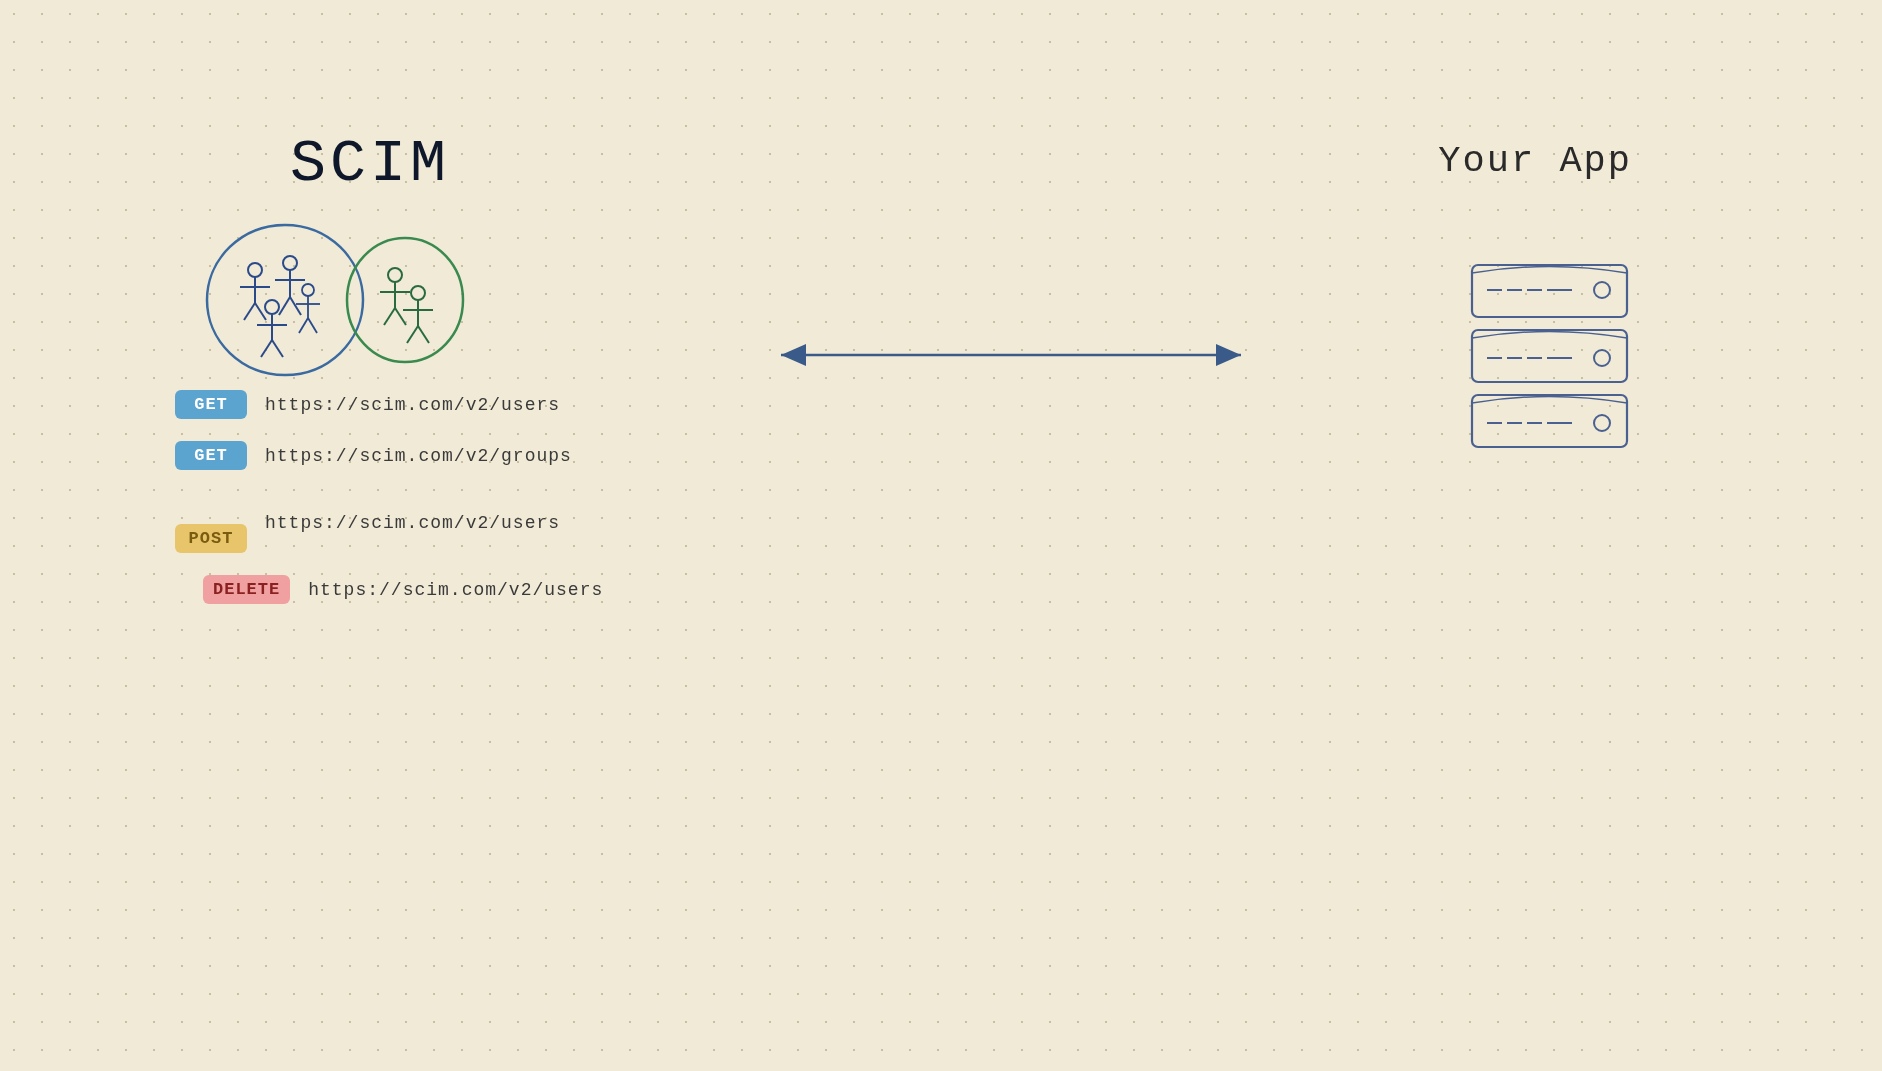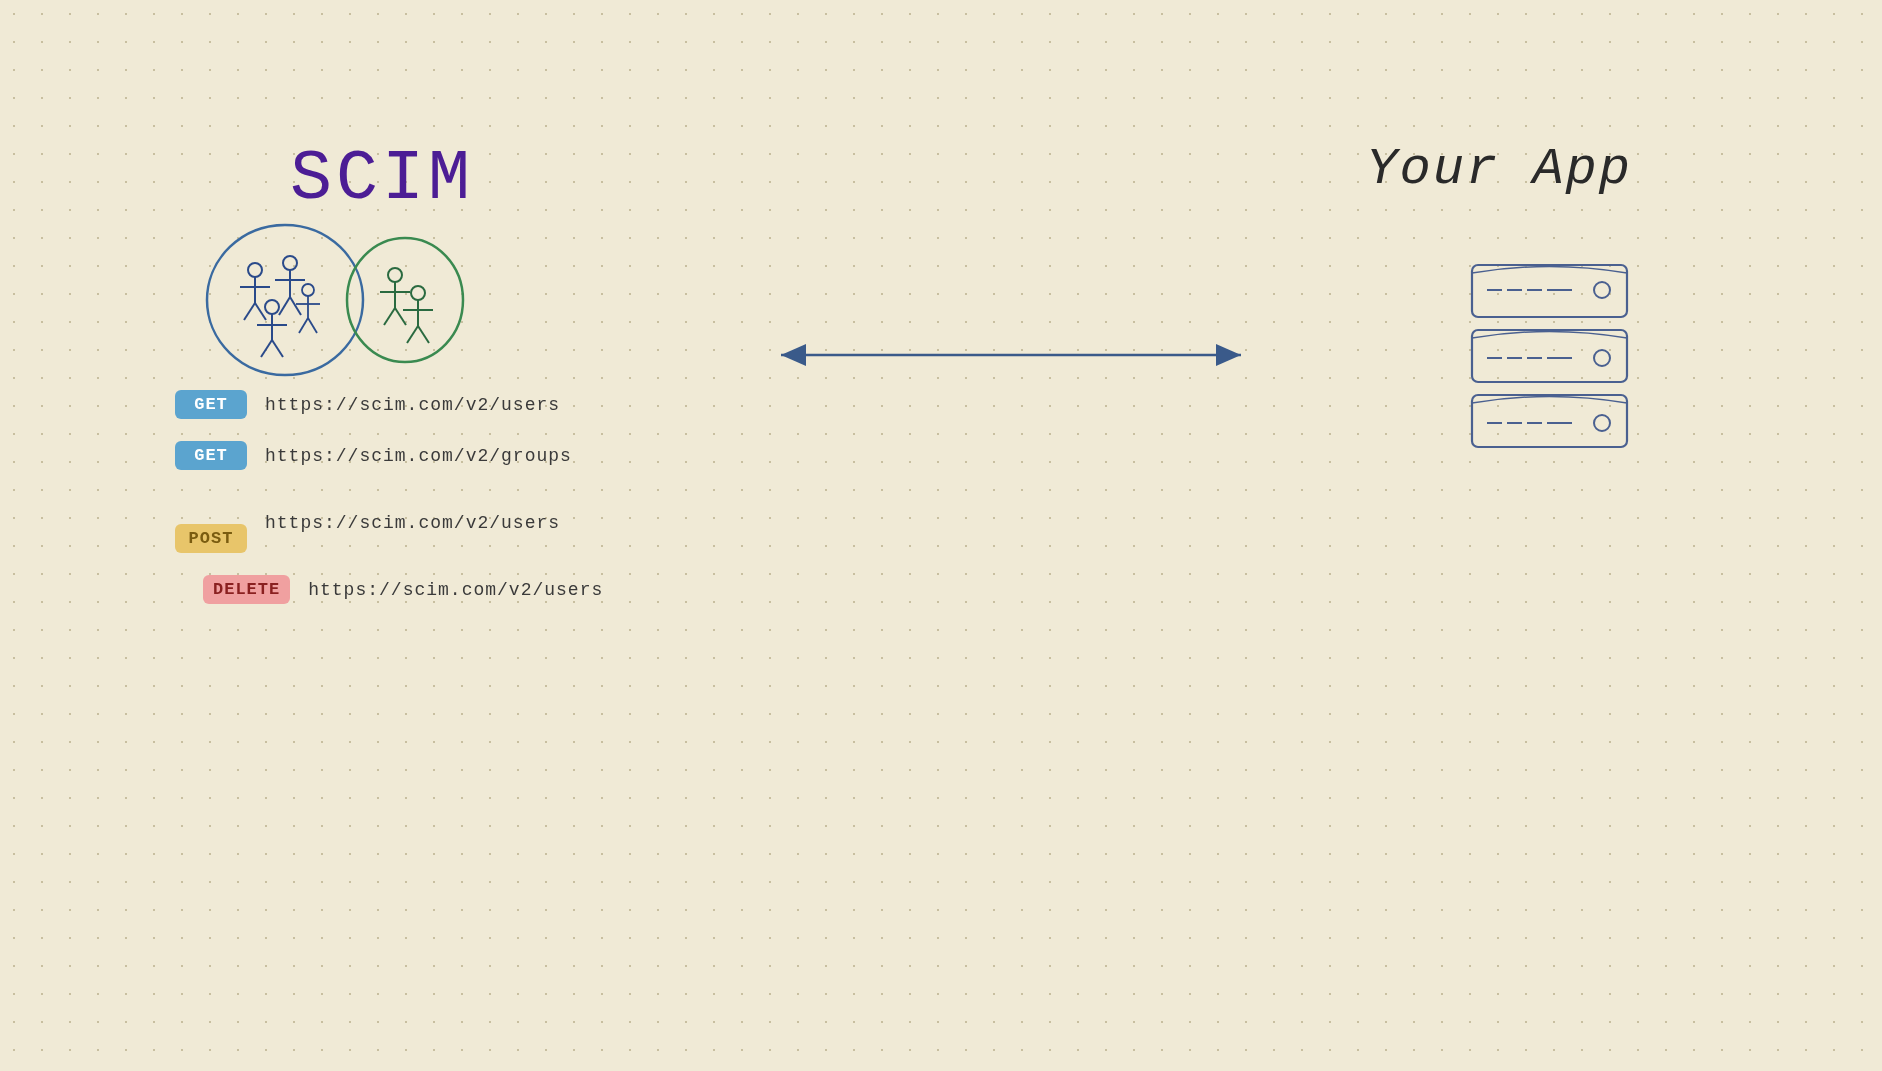--- a/index.html
+++ b/index.html
@@ -17,40 +17,39 @@
 
     .canvas {
       width: 100%;
       height: 100%;
       position: relative;
     }
 
     
     .scim-title {
       position: absolute;
-      top: 140px;
+      top: 130px;
       left: 290px;
-      font-size: 70px;
-      color: #4c1d95;
+      font-size: 60px;
+      color: #0f172a;
       font-family: 'Courier New', monospace;
       letter-spacing: 4px;
       font-weight: 400;
     }
 
     
     .your-app-title {
       position: absolute;
       top: 140px;
       right: 250px;
-      font-size: 52px;
+      font-size: 37px;
       color: #2a2a2a;
       font-family: 'Courier New', monospace;
       letter-spacing: 2px;
       font-weight: 400;
-      font-style: italic;
     }
 
     
     .groups-area {
       position: absolute;
       top: 215px;
       left: 200px;
     }
 
     

